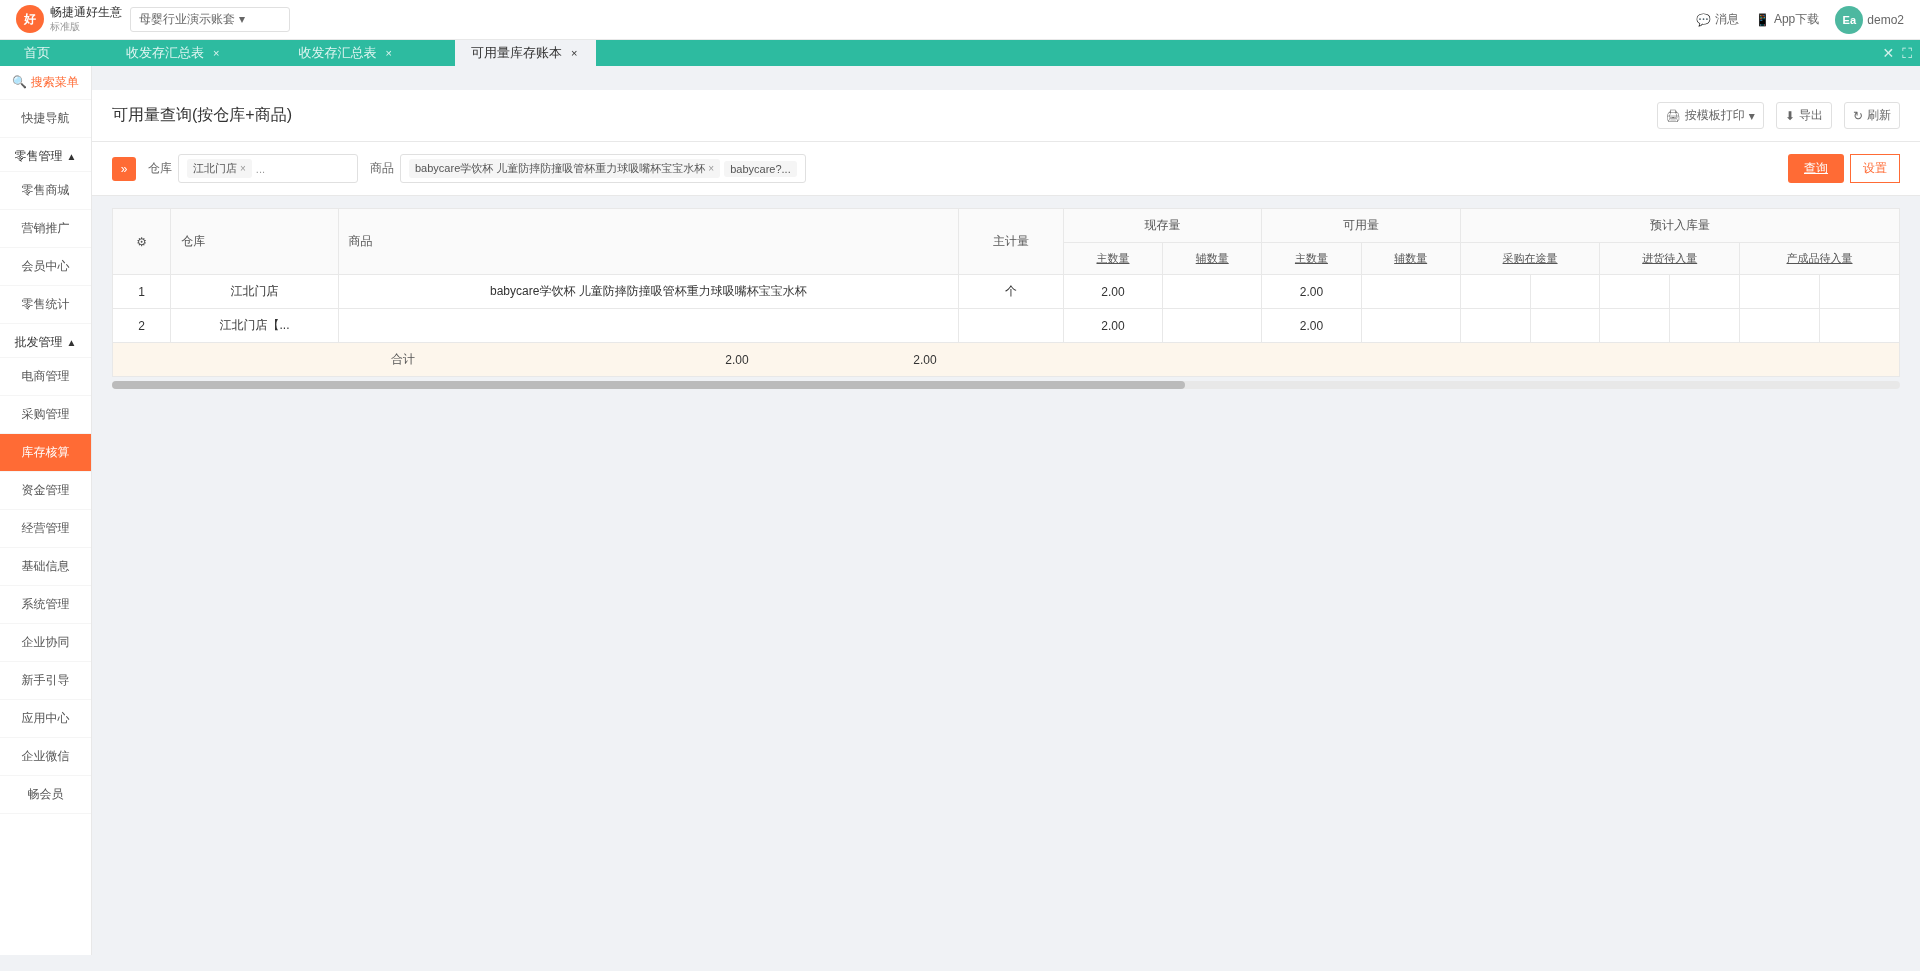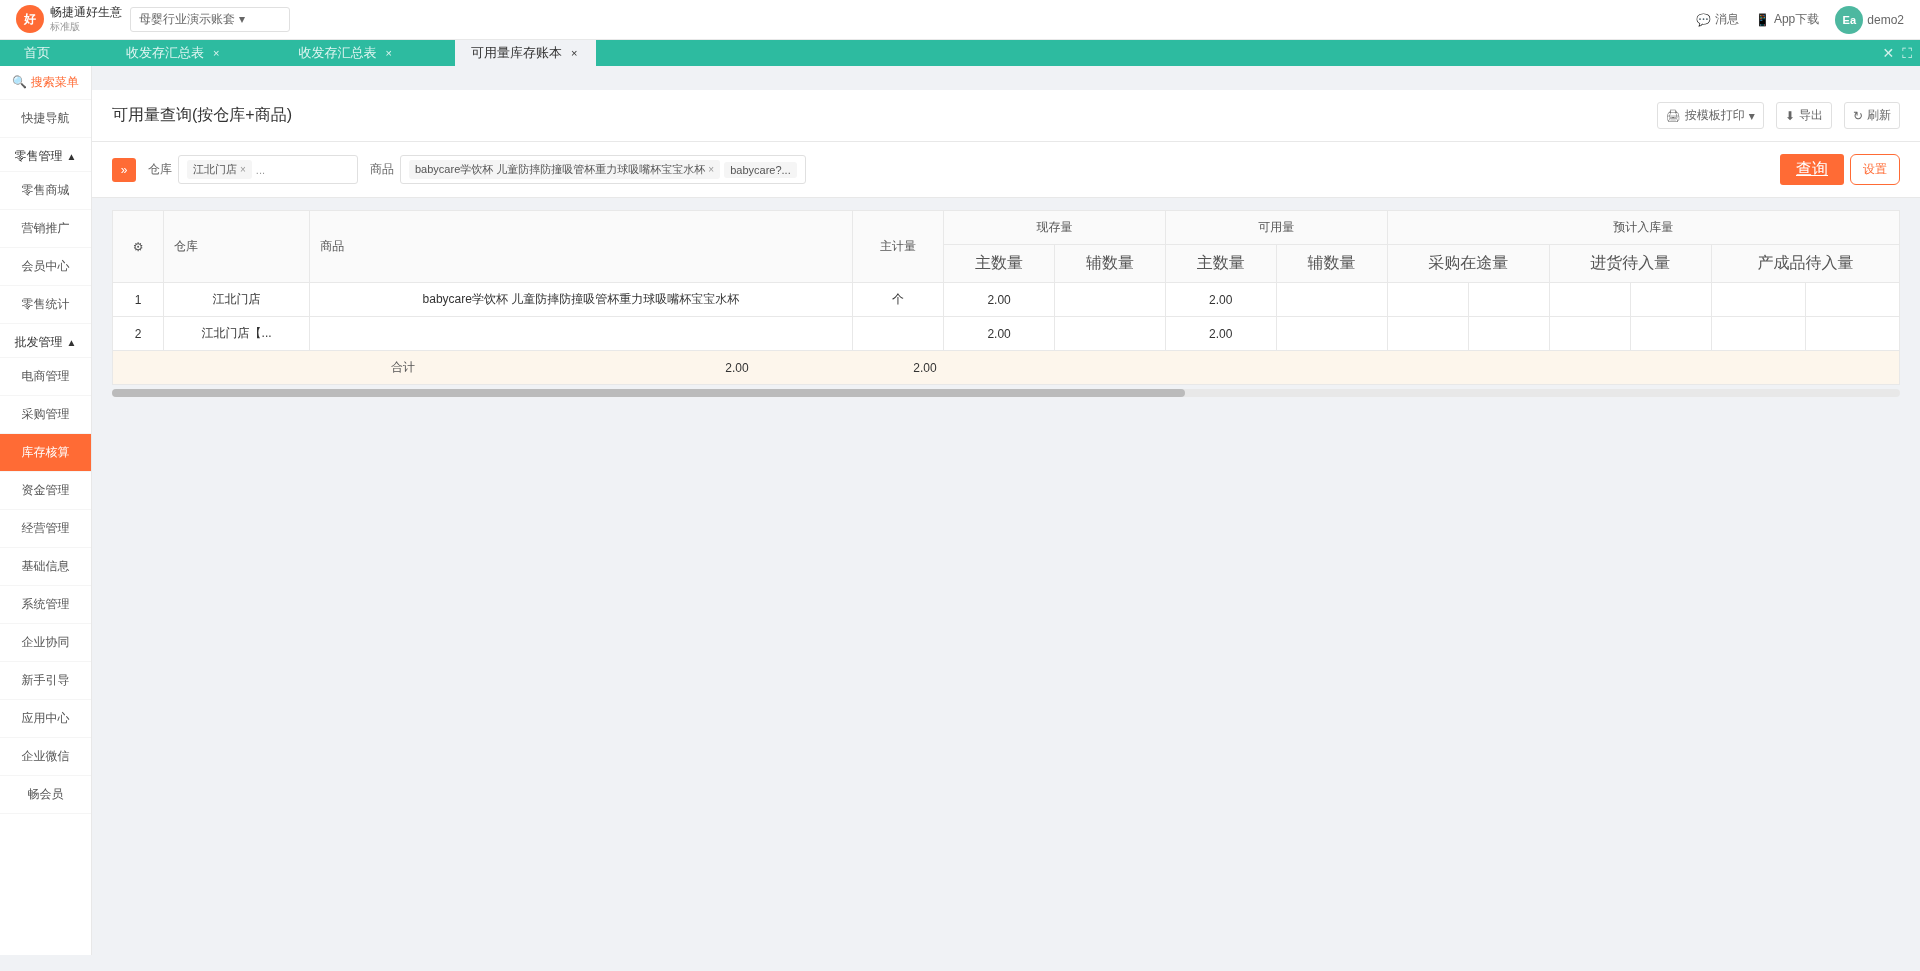--- a/index.html
+++ b/index.html
@@ -88,45 +88,45 @@
     }
     .filter-tag {
       display: inline-flex; align-items: center; gap: 3px; background: #f5f5f5;
       border-radius: 3px; padding: 2px 6px; font-size: 11px; color: #555;
     }
     .filter-tag .remove { color: #999; cursor: pointer; font-size: 10px; }
     .filter-more { color: #999; font-size: 11px; cursor: pointer; }
     .filter-actions { display: flex; gap: 6px; margin-left: auto; }
     .btn-query {
       background: #ff6b35; color: white; border: none; border-radius: 3px;
-      padding: 5px 16px; font-size: 16px; cursor: pointer; text-decoration: underline;
+      padding: 5px 16px; font-size: 12px; cursor: pointer; text-decoration: underline;
     }
     .btn-settings {
-      background: #fff; color: #ff6b35; border: 1px solid #ff6b35; border-radius: 6px;
+      background: #fff; color: #ff6b35; border: 1px solid #ff6b35; border-radius: 0;
       padding: 5px 12px; font-size: 12px; cursor: pointer;
     }
 
     
     .table-container { padding: 12px 20px; }
     .data-table {
       width: 100%; border-collapse: collapse; background: #fff;
       border: 1px solid #e8e8e8; font-size: 12px;
     }
     .data-table th {
       background: #fafafa; border: 1px solid #e8e8e8; padding: 8px 10px;
       color: #555; font-weight: 500; white-space: nowrap;
     }
     .data-table td {
       border: 1px solid #e8e8e8; padding: 8px 10px; text-align: center; color: #333;
       white-space: nowrap;
     }
     .col-warehouse { text-align: left; }
     .col-product { text-align: left; }
     .th-group { border-bottom: none; }
-    .th-sub { font-size: 16px; }
+    .th-sub { font-size: 11px; text-decoration: underline; }
 
     
     .table-scroll-area { overflow-x: auto; }
     .scroll-bar-container {
       height: 8px; background: #e8e8e8; border-radius: 4px; margin: 4px 0;
       position: relative;
     }
     .scroll-bar-thumb {
       height: 8px; background: #bbb; border-radius: 4px; position: absolute;
       left: 0; width: 60%;

